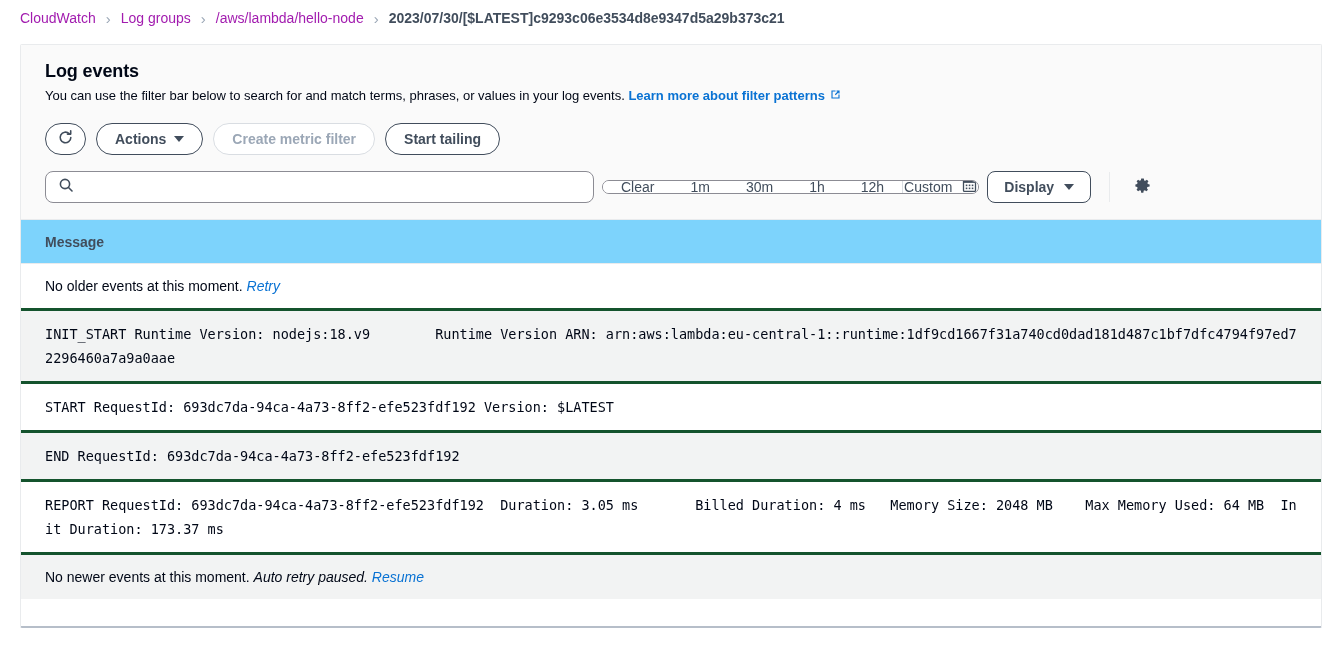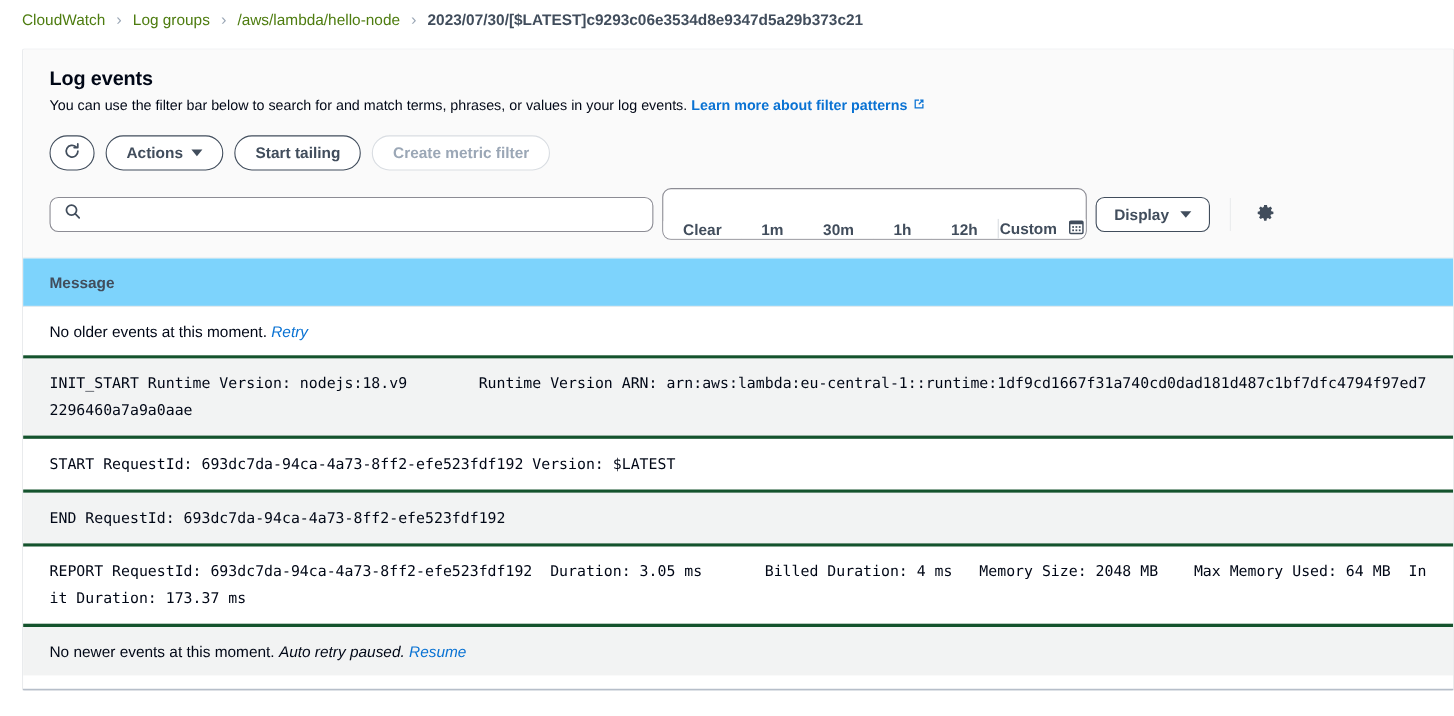--- a/index.html
+++ b/index.html
@@ -14,21 +14,21 @@
   
   .breadcrumb-bar {
     height: 36px;
     display: flex;
     align-items: center;
     padding: 0 0 0 20px;
     background: #ffffff;
     font-size: 14px;
   }
   .crumb-link {
-    color: #4d7c0f;
+    color: #a21caf;
     text-decoration: none;
     white-space: nowrap;
   }
   .crumb-current {
     color: #414d5c;
     font-weight: bold;
     white-space: nowrap;
   }
   .crumb-sep {
     color: #9ba7b6;
@@ -147,27 +147,26 @@
     height: 100%;
     padding: 0;
   }
   .search-input::placeholder {
     color: #5f6b7a;
     font-style: italic;
   }
 
   .segmented {
     display: flex;
-    align-items: flex-end;
-    height: 47px;
+    align-items: center;
+    height: 14px;
     border: 1px solid #8c8c94;
     border-radius: 8px;
     overflow: hidden;
     background: #ffffff;
-    font-weight: bold;
   }
   .seg {
     display: flex;
     align-items: center;
     justify-content: center;
     padding: 0 18px;
     font-size: 14px;
     color: #414d5c;
     cursor: pointer;
     background: #ffffff;
@@ -286,26 +285,26 @@
             <path d="M12.9 1.7v3.1H9.8" stroke="#414d5c" stroke-width="1.5" stroke-linecap="round" stroke-linejoin="round"></path>
           </svg>
         </span>
       </button>
 
       <button class="btn">
         <span>Actions</span>
         <span class="caret"></span>
       </button>
 
+      <button class="btn btn-disabled">
+        <span>Create metric filter</span>
+      </button>
+
       <button class="btn">
         <span>Start tailing</span>
-      </button>
-
-      <button class="btn btn-disabled">
-        <span>Create metric filter</span>
       </button>
     </div>
 
     <div class="filter-row">
       <div class="search-box">
         <span>
           <svg width="16" height="16" viewBox="0 0 16 16" fill="none">
             <circle cx="7" cy="7" r="4.6" stroke="#414d5c" stroke-width="1.6"></circle>
             <path d="M10.5 10.5 14 14" stroke="#414d5c" stroke-width="1.6" stroke-linecap="round"></path>
           </svg>

